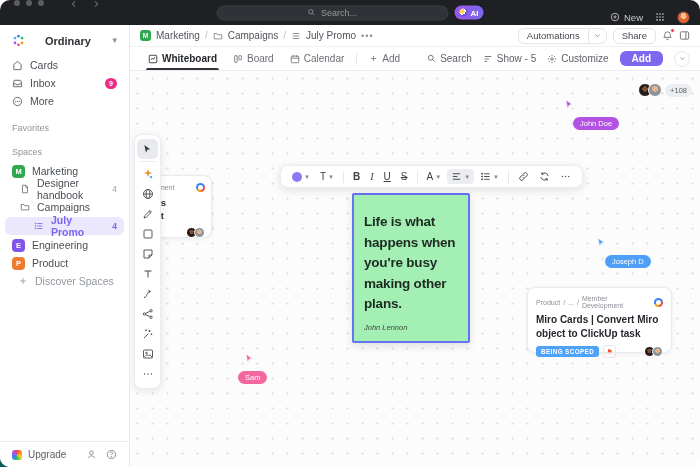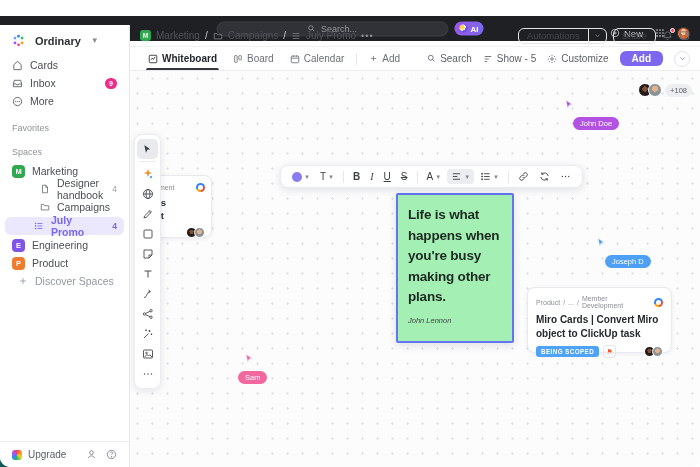--- a/index.html
+++ b/index.html
@@ -2,47 +2,47 @@
 <html><head>
 <meta charset="utf-8">
 <style>
   * { margin:0; padding:0; box-sizing:border-box; }
   html,body { background:#fff; font-family:"Liberation Sans", sans-serif; }
   .stage { position:relative; width:700px; height:467px; background:#fff; overflow:hidden; }
   .corner-accent { position:absolute; left:0; bottom:0; width:16px; height:16px; background:#0f5a52; }
   .app { position:absolute; inset:0; border-radius:10px; overflow:hidden; background:#fff; }
 
   
-  .topbar { position:absolute; left:0; top:0; right:0; height:25px; background:#1e2024; display:flex; align-items:center;margin-top:16px; }
+  .topbar { position:absolute; left:0; top:0; right:0; height:25px; background:#1e2024; display:flex; align-items:flex-start; }
   .win-dots { display:flex; gap:6px; margin-left:14px; }
   .win-dots i { width:6px; height:6px; border-radius:50%; background:#5b5d62; }
   .nav-arrows { display:flex; gap:14px; margin-left:26px; color:#8e9095; font-size:11px; }
   .nav-arrows svg { display:block; }
   .search-wrap { position:absolute; left:50%; top:50%; transform:translate(-50%,-50%); display:flex; align-items:center; gap:6px; }
   .search-pill { width:232px; height:15px; background:#303237; border:1px solid #3c3e43; border-radius:8px; display:flex; align-items:center; justify-content:center; gap:5px; color:#97989c; font-size:9px; }
   .ai-chip { height:14px; padding:0 5px; border-radius:7px; background:linear-gradient(90deg,#9a57e8,#7b68ee); color:#fff; font-size:8px; font-weight:bold; display:flex; align-items:center; gap:3px; }
   .ai-logo { width:8px; height:8px; border-radius:50%; background:radial-gradient(circle at 35% 35%, #ffd34d 0 30%, #fff 31% 45%, #6f4fe0 46%); }
   .topbar-right { position:absolute; right:10px; top:0; height:34px; display:flex; align-items:center; gap:12px; color:#c6c7ca; font-size:9.5px; }
   .topbar-right .grp { display:flex; align-items:center; gap:4px; }
   .tb-avatar { width:13px; height:13px; border-radius:50%; background:radial-gradient(circle at 50% 38%, #f6c193 0 34%, #e1662d 35%); border:1px solid #3a3c40; }
 
   
   .app-body { position:absolute; top:25px; left:0; right:0; bottom:0; display:flex; }
   .sidebar { width:130px; background:#fff; border-right:1px solid #e7e8ec; position:relative; font-size:10.5px; color:#3f434a; }
   .mainpane { flex:1; display:flex; flex-direction:column; min-width:0; }
 
   
-  .ws-row { display:flex; align-items:center; gap:10px; padding:9px 12px 8px; font-weight:bold; font-size:11px; color:#2c2f34; }
+  .ws-row { display:flex; align-items:center; gap:20px; padding:9px 12px 8px; font-weight:bold; font-size:11px; color:#2c2f34; }
   .ws-caret { color:#8a8d93; font-size:8px; }
   .side-row { height:16px; display:flex; align-items:center; gap:7px; padding:0 12px; margin:2px 0; color:#4a4e55; }
   .side-row svg { flex:none; }
   .side-badge { margin-left:auto; min-width:12px; height:11px; border-radius:6px; background:#ec2e8a; color:#fff; font-size:7px; font-weight:bold; display:flex; align-items:center; justify-content:center; padding:0 3px; }
   .section-label { margin:14px 12px 2px; font-size:9px; color:#8f9298; }
   .space-avatar { width:13px; height:13px; border-radius:4px; color:#fff; font-size:7.5px; font-weight:bold; display:flex; align-items:center; justify-content:center; flex:none; }
-  .child-row { padding-left:40px; }
+  .child-row { padding-left:20px; }
   .count { margin-left:auto; font-size:8.5px; color:#9ba0a6; }
   .selected-row { margin:2px 5px; padding:0 7px 0 29px; height:18px; border-radius:6px; background:#ebe7fd; color:#7b68ee; font-weight:bold; display:flex; align-items:center; gap:7px; }
   .selected-row .count { color:#7b68ee; }
   .discover { color:#9298a0;padding-left:18px; }
   .side-bottom { position:absolute; left:0; right:0; bottom:0; height:26px; border-top:1px solid #ebecef; display:flex; align-items:center; padding:0 12px; gap:6px; font-size:10px; color:#5a5e66; }
   .upgrade-ic { width:10px; height:10px; border-radius:3px; background:conic-gradient(#f43f5e,#f59e0b,#facc15,#22c55e,#3b82f6,#a855f7,#f43f5e); }
   .side-bottom .bicons { margin-left:auto; display:flex; gap:9px; color:#83878e; }
 
   
   .hdr { height:22px; display:flex; align-items:center; padding:0 10px; border-bottom:1px solid #f0f1f3; }
@@ -90,21 +90,21 @@
   .hc-avas .mini-ava { margin-left:-3px; }
 
   .fmt-bar { position:absolute; left:150px; top:94px; height:23px; background:#fff; border:1px solid #ebecef; border-radius:8px; box-shadow:0 2px 8px rgba(20,22,30,.12); display:flex; align-items:center; padding:0 7px; gap:2px; z-index:5; }
   .fmt-item { display:flex; align-items:center; gap:2px; padding:2px 4px; border-radius:4px; color:#3d4147; font-size:10px; }
   .fmt-item.sel { background:#ecedf1; }
   .fmt-caret { font-size:6px; color:#85898f; }
   .fmt-sep { width:1px; height:12px; background:#e6e7ea; margin:0 3px; }
   .color-dot { width:10px; height:10px; border-radius:50%; background:#8a7bf0; }
   .f-b { font-weight:bold; } .f-i { font-style:italic; font-family:"Liberation Serif",serif; } .f-u { text-decoration:underline; } .f-s { text-decoration:line-through; }
 
-  .sticky { position:absolute; left:222px; top:122px; width:118px; height:150px; background:#a4efb4; border:2px solid #6673f2; border-radius:2px; box-shadow:0 3px 8px rgba(20,22,30,.12); padding:10px 10px; z-index:3;margin-left:44px; }
+  .sticky { position:absolute; left:222px; top:122px; width:118px; height:150px; background:#a4efb4; border:2px solid #6673f2; border-radius:2px; box-shadow:0 3px 8px rgba(20,22,30,.12); padding:17px 10px; z-index:3; }
   .sticky-text { font-size:13.5px; line-height:1.52; font-weight:bold; color:#1d2a21; letter-spacing:-0.2px; }
   .sticky-author { margin-top:8px; font-size:7.5px; font-style:italic; color:#3c4a40; }
 
   .task-card { left:397px; top:216px; width:145px; height:66px; padding:7px 8px; z-index:3; }
   .tc-row1 { display:flex; align-items:center; gap:4px; font-size:7px; color:#8b8f96; }
   .tc-row1 .bc { display:flex; gap:3px; align-items:center; }
   .tc-row1 .ring { margin-left:auto; }
   .tc-title { margin-top:4px; font-size:10px; font-weight:bold; line-height:1.35; color:#25292f; }
   .tc-row3 { display:flex; align-items:center; margin-top:5px; gap:4px; }
   .scope-badge { background:#4ea3f7; color:#fff; font-size:6.3px; font-weight:bold; letter-spacing:.4px; border-radius:3px; padding:2px 5px; }

